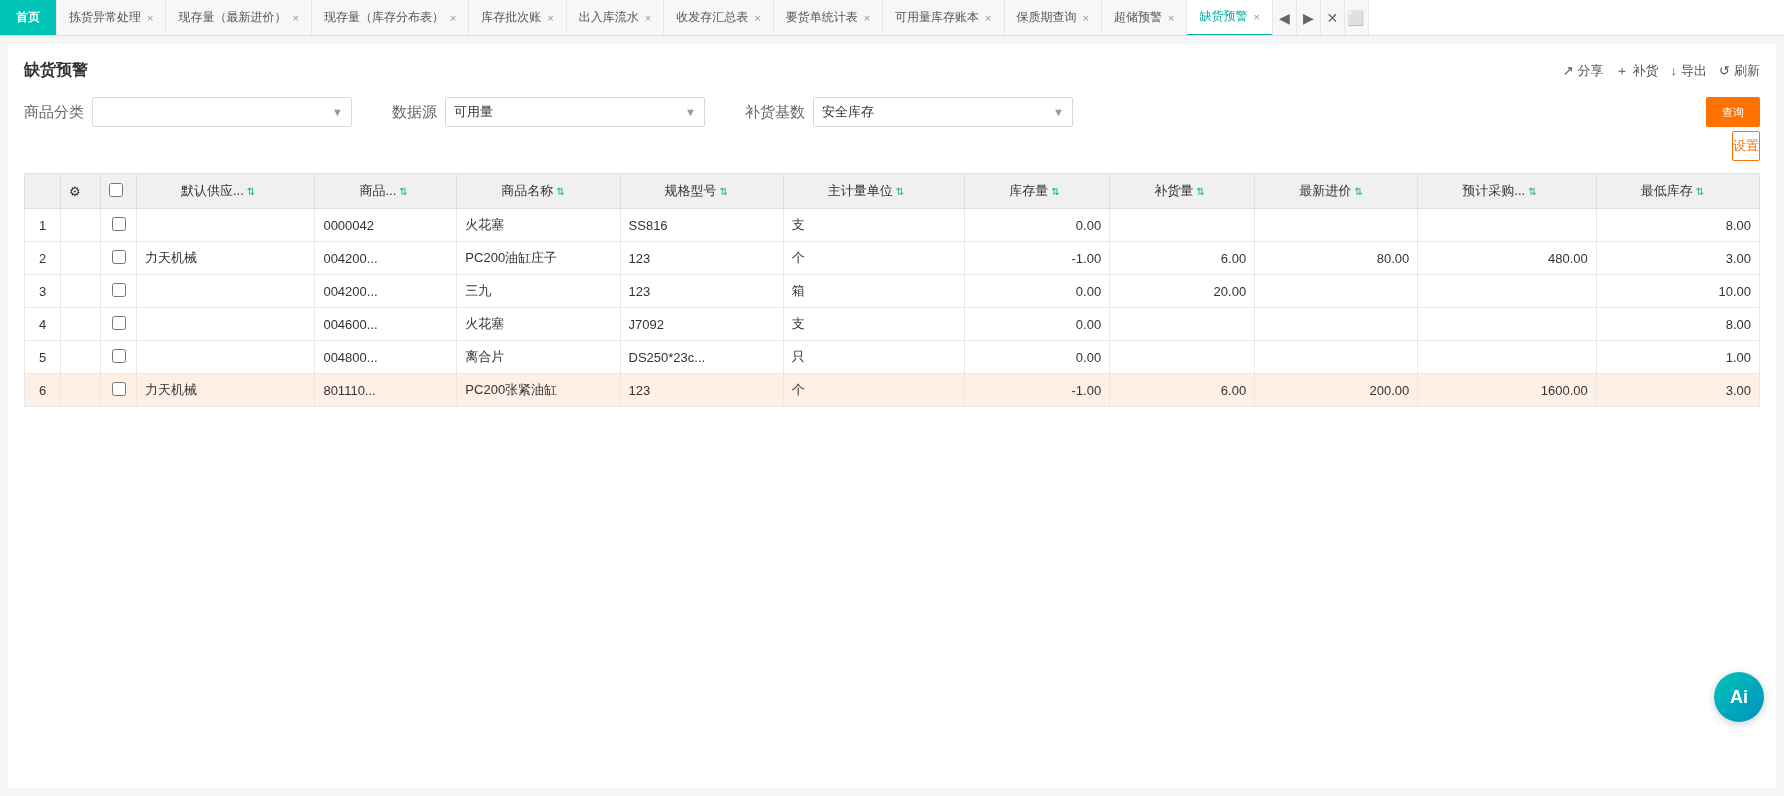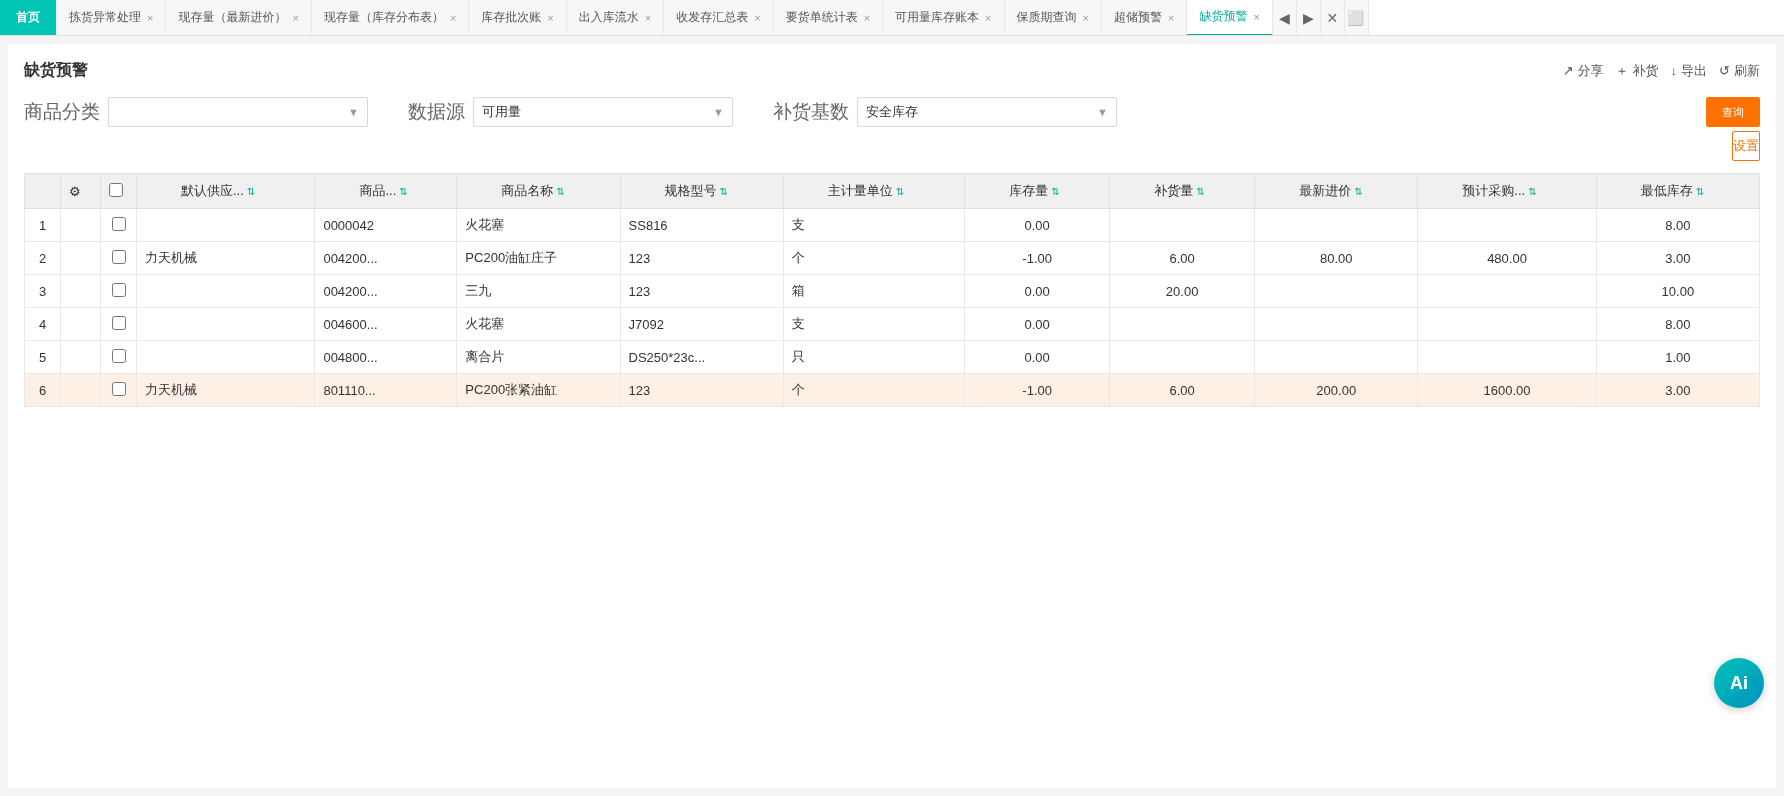--- a/index.html
+++ b/index.html
@@ -91,21 +91,21 @@
       font-size: 13px;
     }
     .filter-group {
       display: flex;
       align-items: center;
       gap: 8px;
     }
     .filter-label {
       color: #666;
       white-space: nowrap;
-      font-size: 19px;
+      font-size: 15px;
     }
     .filter-select {
       display: flex;
       align-items: center;
       border: 1px solid #d9d9d9;
       border-radius: 2px;
       padding: 4px 8px;
       background: #fff;
       cursor: pointer;
       width: 200px;
@@ -186,27 +186,27 @@
       height: 14px;
       cursor: pointer;
     }
 
     .gear-cell {
       text-align: center;
       color: #666;
       cursor: pointer;
     }
 
-    .numeric { text-align: center; margin-top: 32px; }
+    .numeric { text-align: right; margin-top: 32px; }
 
     
     .ai-badge {
       position: fixed;
       right: 20px;
-      bottom: 88px;
+      bottom: 74px;
       background: linear-gradient(135deg, #00c5b5, #0090c0);
       color: #fff;
       width: 50px;
       height: 50px;
       border-radius: 50%;
       display: flex;
       align-items: center;
       justify-content: center;
       font-size: 18px;
       font-weight: bold;

